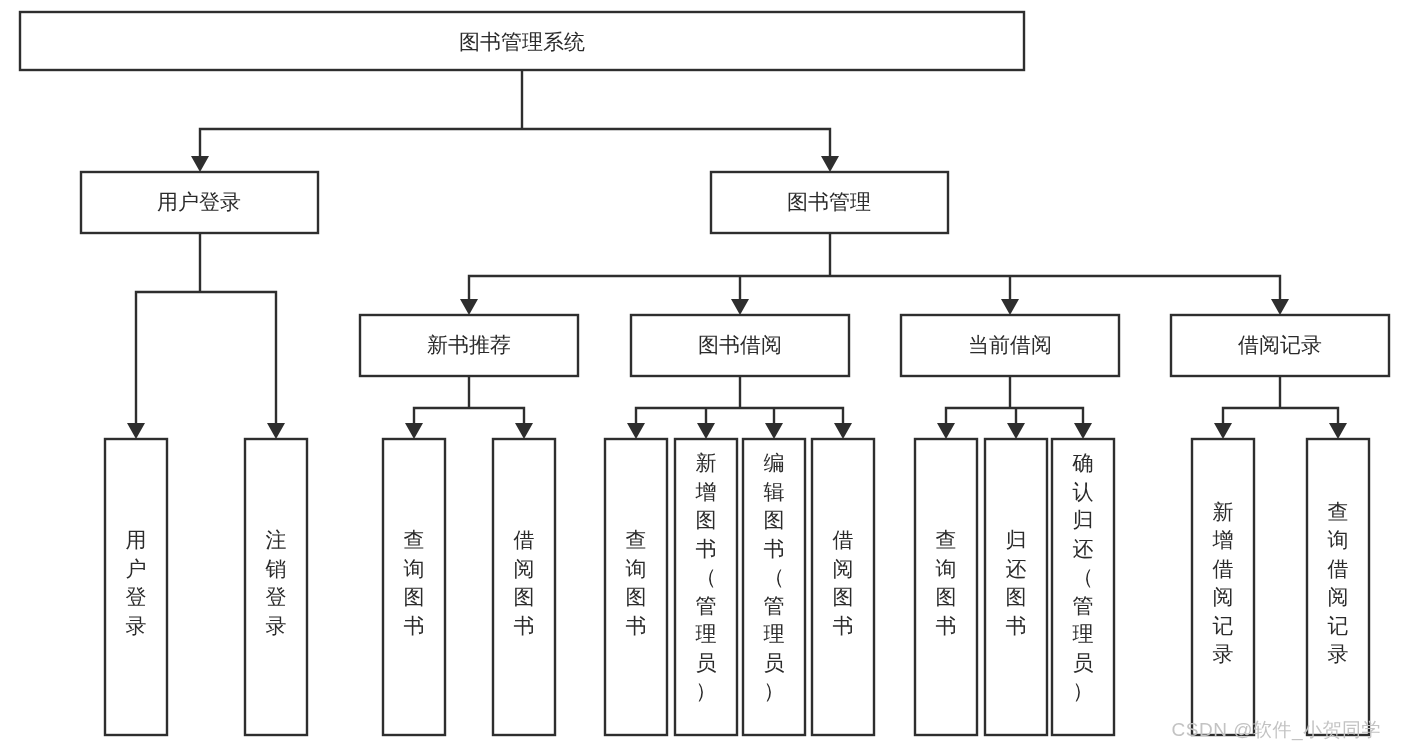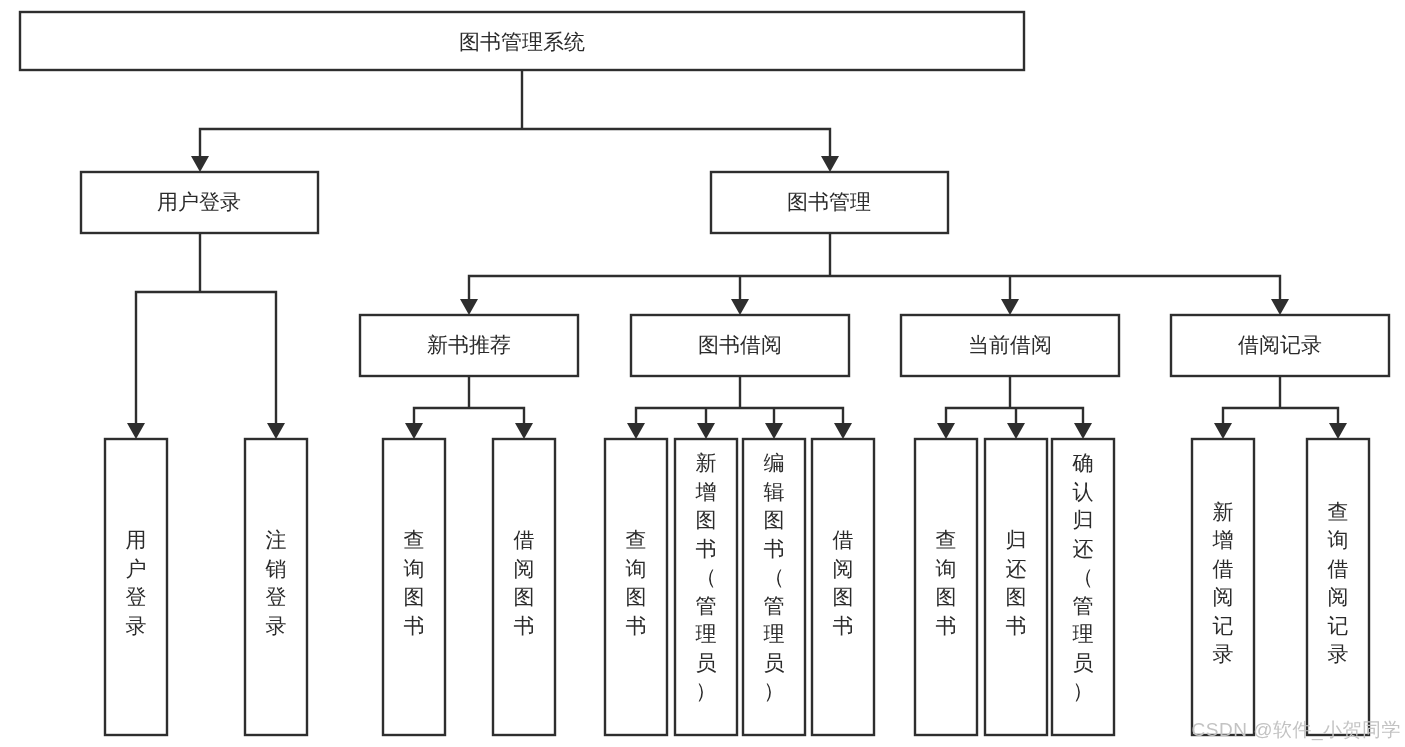--- a/index.html
+++ b/index.html
@@ -50,21 +50,21 @@
     dominant-baseline: middle;
   }
   .node-label-v {
     font-family: "Liberation Sans", "DejaVu Sans", sans-serif;
     font-size: 21px;
     fill: #2b2b2b;
     text-anchor: middle;
   }
   .watermark-text {
     position: absolute;
-    right: 4px;
+    right: 24px;
     bottom: 4px;
     font-family: "Liberation Sans", "DejaVu Sans", sans-serif;
     font-size: 19px;
     color: #c3c3c3;
     white-space: nowrap;
     letter-spacing: 0.5px;
   }
 </style>
 </head>
 <body>

